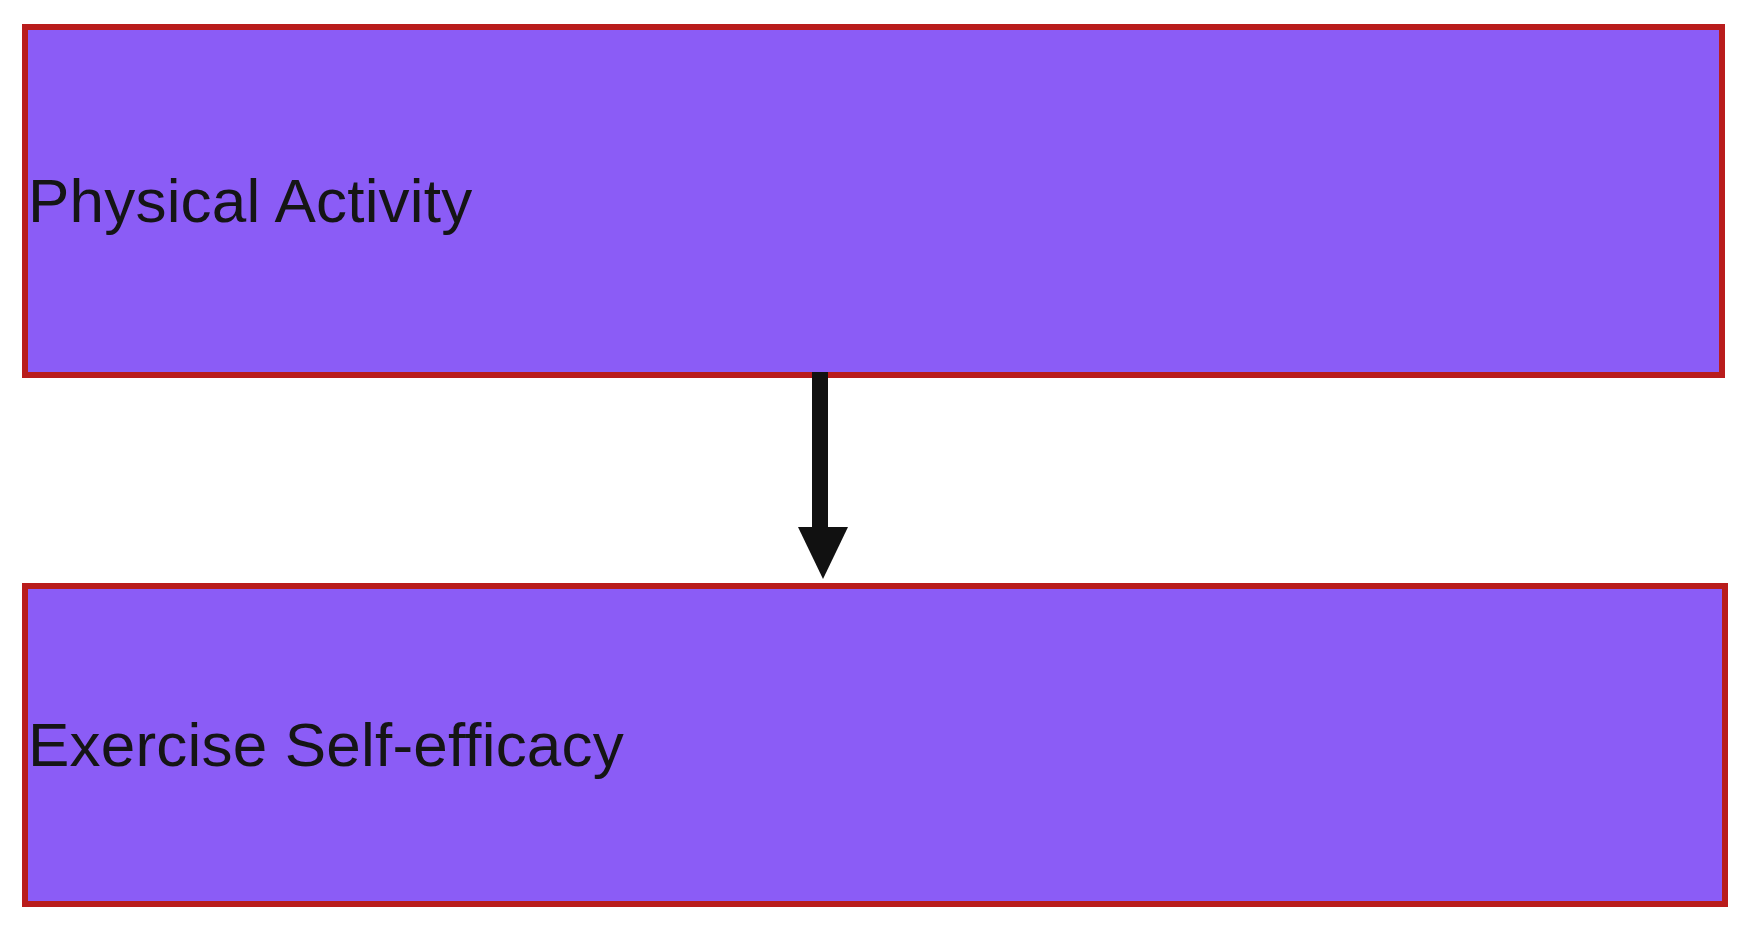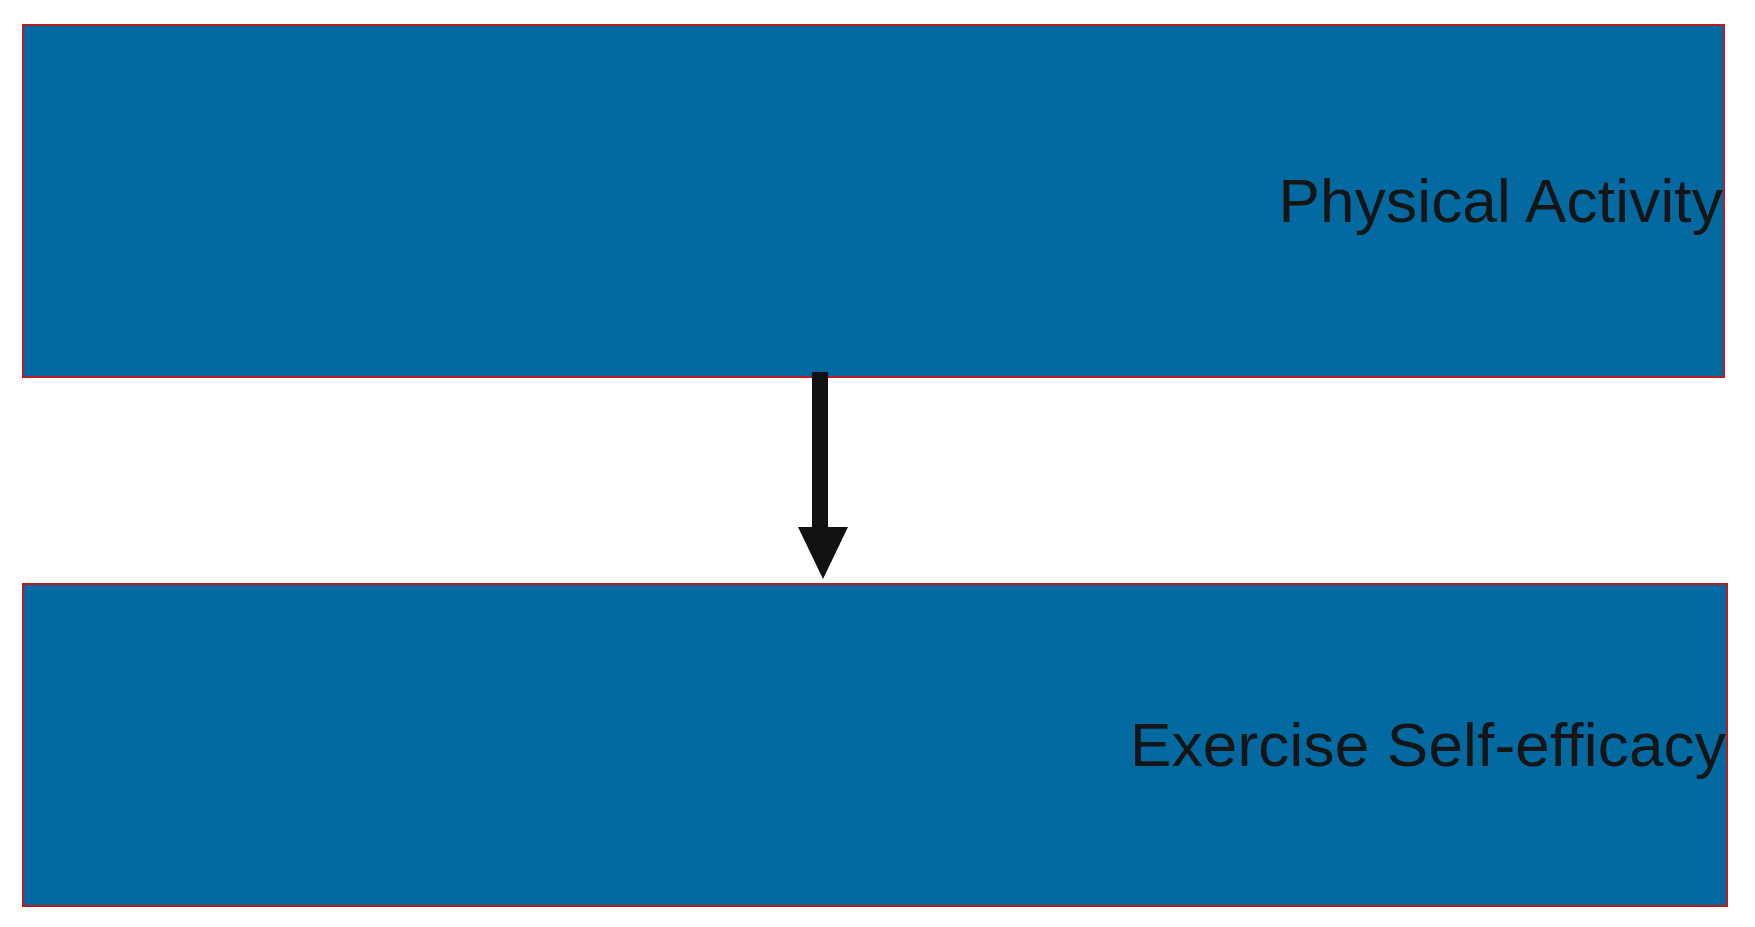--- a/index.html
+++ b/index.html
@@ -15,25 +15,25 @@
     position: relative;
     width: 1755px;
     height: 927px;
     background: #ffffff;
     overflow: hidden;
   }
 
   .node-box {
     position: absolute;
     box-sizing: border-box;
-    background: #0369a1;
-    border: 2px solid #b91c1c;
+    background: #8b5cf6;
+    border: 6px solid #b91c1c;
     display: flex;
     align-items: center;
-    justify-content: flex-end;
+    justify-content: flex-start;
   }
 
   .node-label {
     font-family: "Liberation Sans", sans-serif;
     font-size: 62px;
     font-weight: 400;
     color: #151515;
     letter-spacing: 0.2px;
     line-height: 1.1;
     white-space: nowrap;

